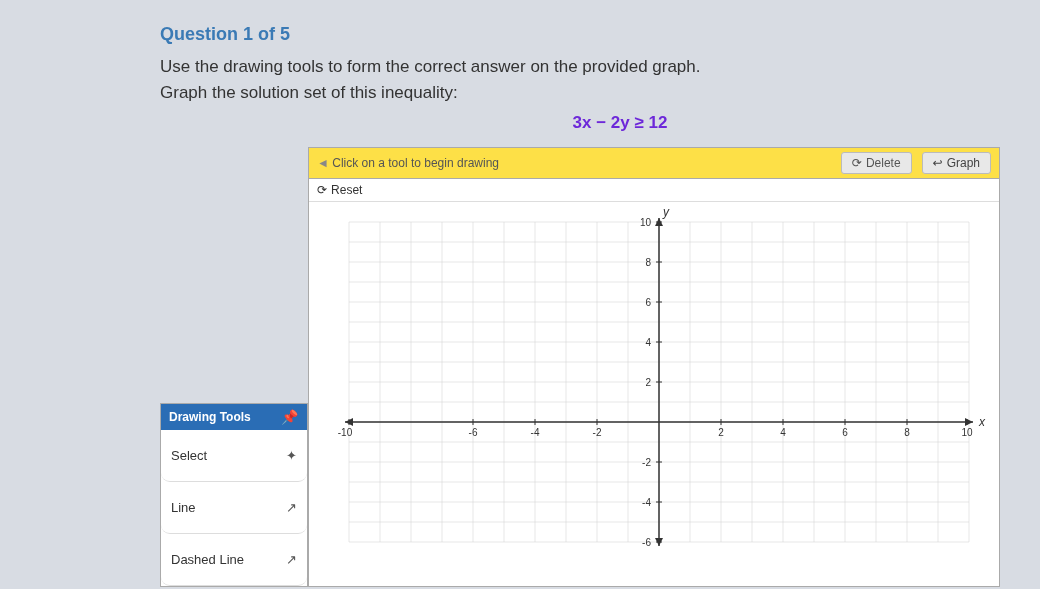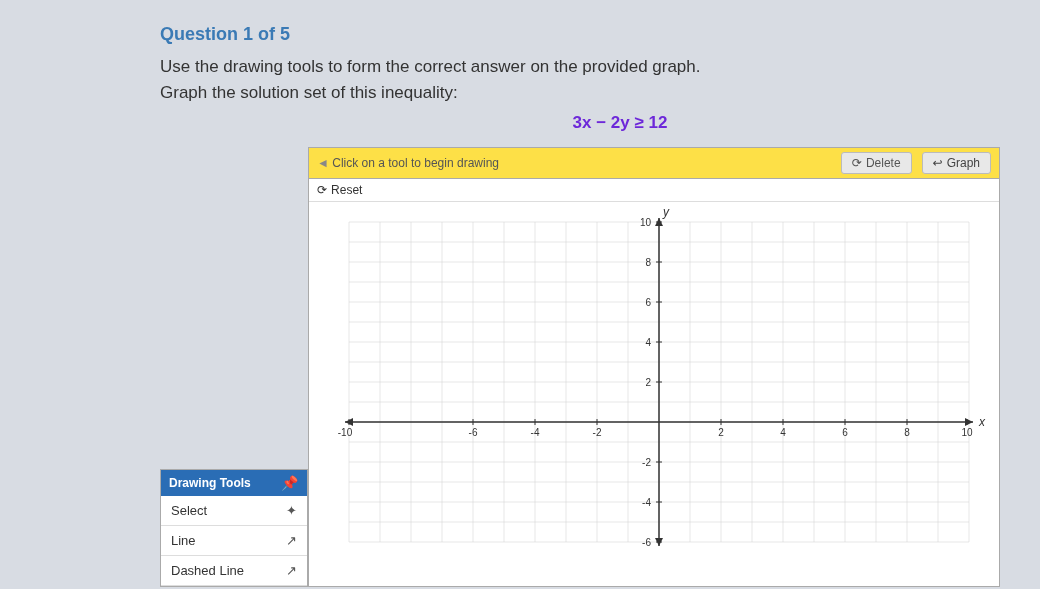--- a/index.html
+++ b/index.html
@@ -57,29 +57,30 @@
       font-weight: bold;
       padding: 5px 8px;
       display: flex;
       align-items: center;
       justify-content: space-between;
     }
     .drawing-tools-header .pin-icon {
       font-size: 14px;
     }
     .tool-item {
-      padding: 7px 10px;
+      padding: 18px 10px;
       font-size: 13px;
       color: #333;
       border-bottom: 1px solid #ddd;
       display: flex;
       align-items: center;
       justify-content: space-between;
       cursor: pointer;
       background: #fff;
+      border-radius: 9px;
     }
     .tool-item .tool-icon {
       font-size: 13px;
       color: #555;
     }
     
     .graph-area {
       flex: 1;
       display: flex;
       flex-direction: column;

